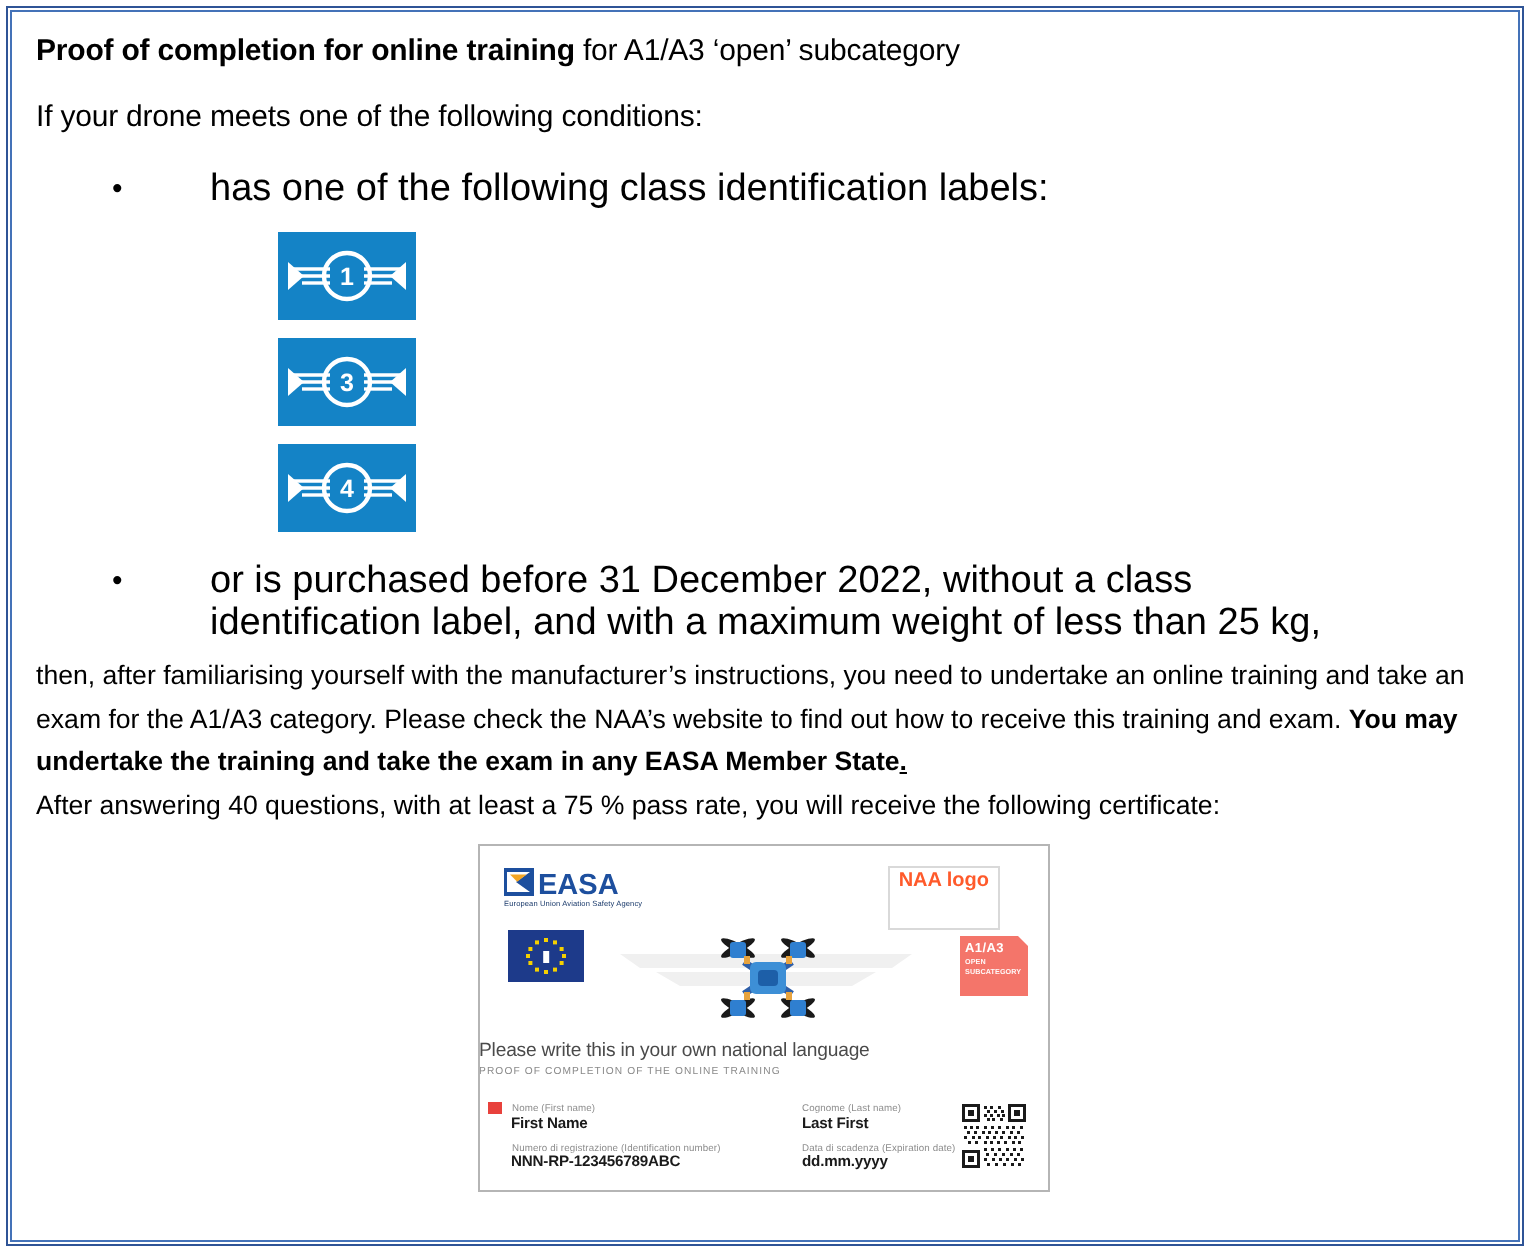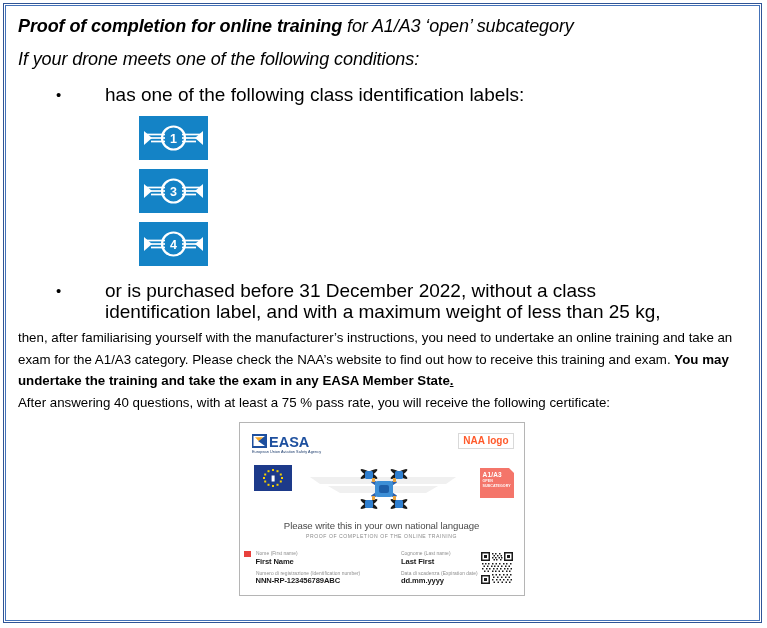--- a/index.html
+++ b/index.html
@@ -36,25 +36,24 @@
     border: 1px solid #4472b8;
     background: #ffffff;
     overflow: hidden;
   }
   .doc-body {
     padding: 9px 14px 0 12px;
   }
 
   
   .para {
-    font-size: 18px;
+    font-size: 15px;
     line-height: 22px;
     margin: 0 0 0 0;
     letter-spacing: -0.1px;
-    font-style: italic;
   }
   .para.title-line { margin-bottom: 11px; }
   .para.cond-line { margin-bottom: 4px; }
   .bold { font-weight: bold; }
   .underline { text-decoration: underline; }
 
   .bullet-row {
     display: flex;
     margin-left: 38px;
     margin-top: 14px;
@@ -126,23 +125,23 @@
     font-size: 2.6px;
     color: #1a3a6b;
     letter-spacing: 0.05px;
     margin-top: 0.5px;
     white-space: nowrap;
     transform: scale(1.45);
     transform-origin: left top;
   }
   .naa-logo {
     position: absolute;
-    right: 10px; top: 10px;
+    right: 24px; top: 10px;
     border: 1px solid #d9d9d9;
-    padding: 1px 4px 2px 4px;
+    padding: 1px 4px 18px 4px;
     font-size: 10px;
     font-weight: bold;
     color: #ff5a2b;
     font-family: "Liberation Sans", sans-serif;
   }
   .eu-flag {
     position: absolute;
     left: 14px; top: 42px;
     width: 38px; height: 26px;
     background: #1d3a8a;
@@ -177,21 +176,20 @@
     border-top: 5px solid #ffffff;
   }
   .drone {
     position: absolute;
     left: 108px; top: 38px;
     width: 72px; height: 56px;
   }
   .cert-center {
     position: absolute;
     left: 0; right: 0; top: 97px;
-    text-align: center;
   }
   .cert-center .c-main {
     font-size: 9.6px;
     color: #4a4a4a;
     letter-spacing: -0.1px;
   }
   .cert-center .c-sub {
     font-size: 5.1px;
     color: #8a8a8a;
     letter-spacing: 0.55px;

